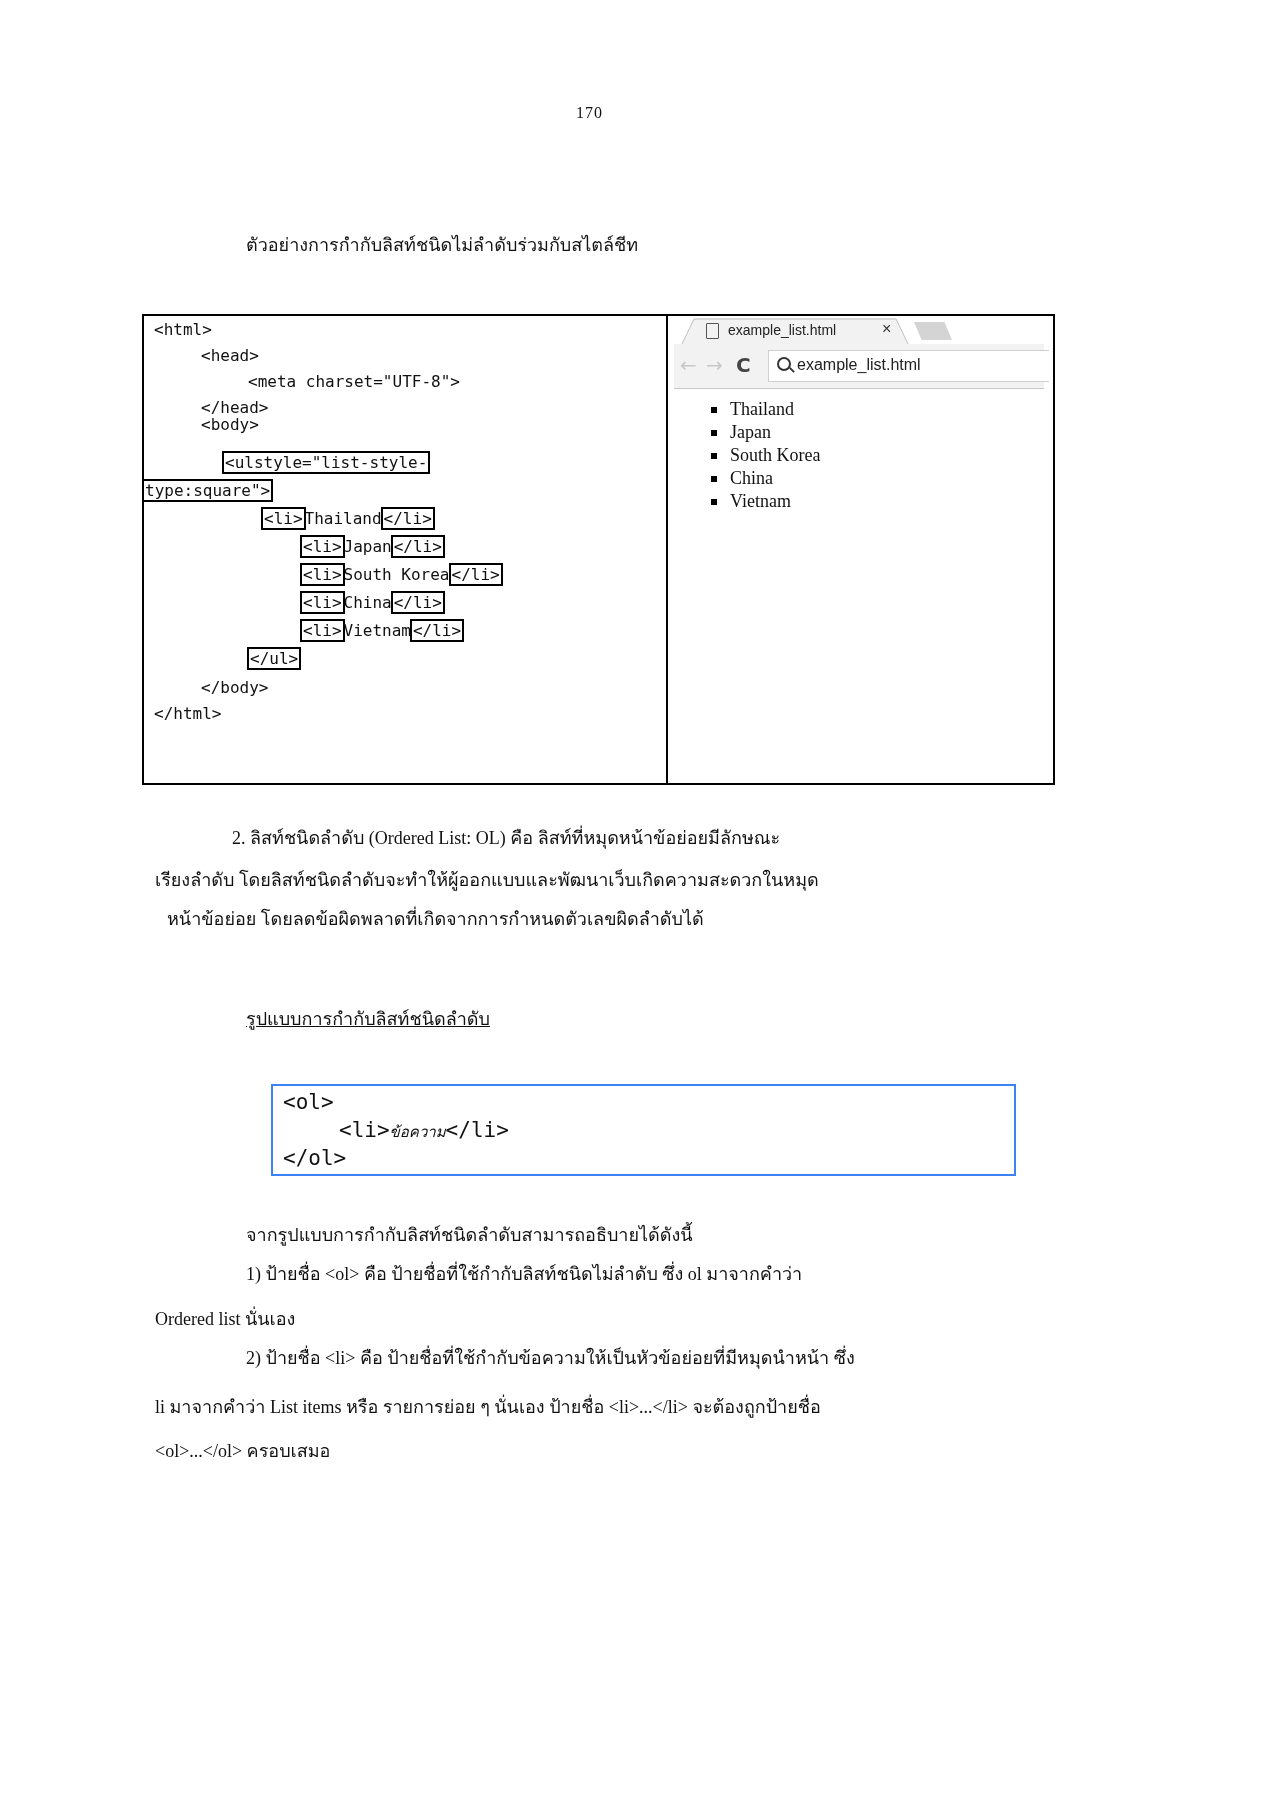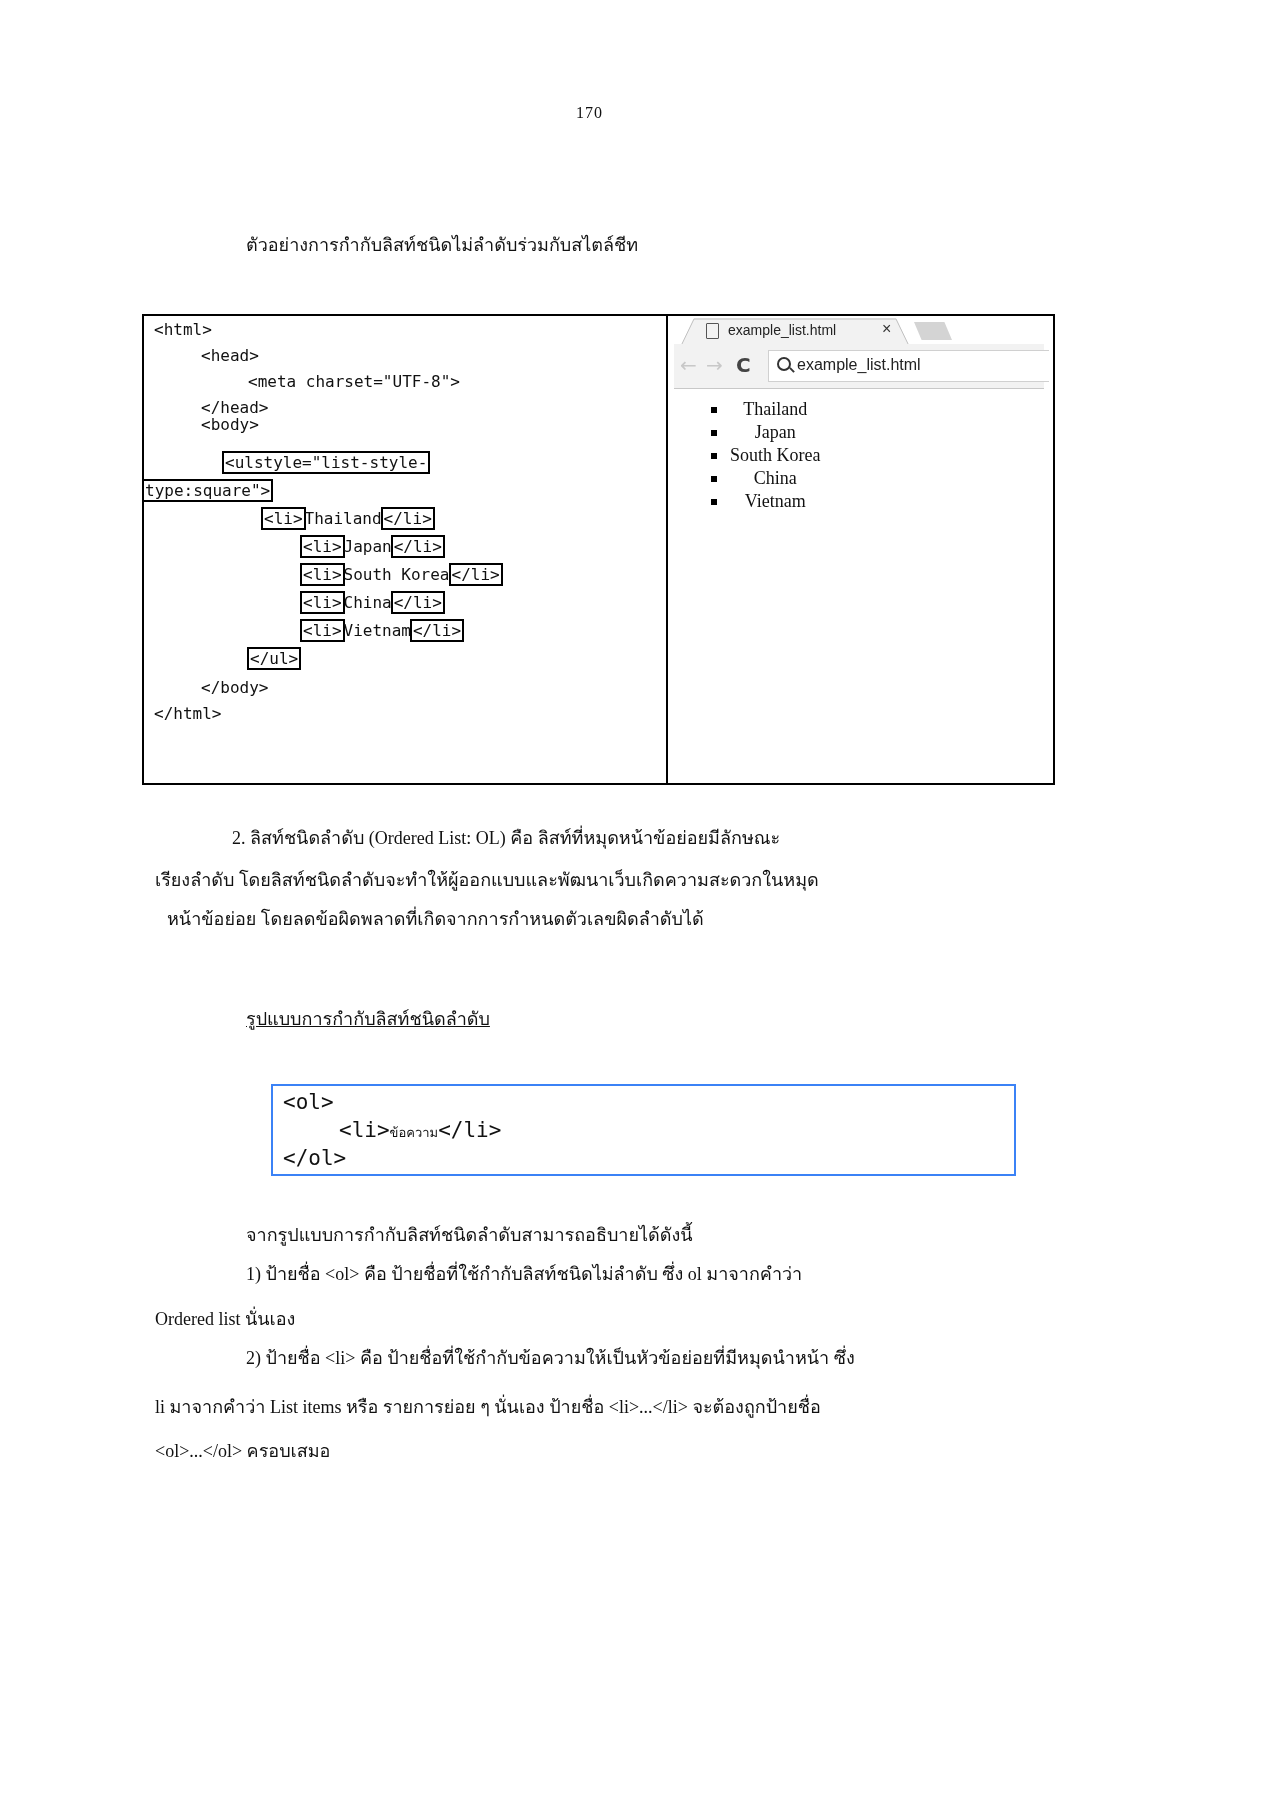--- a/index.html
+++ b/index.html
@@ -8,21 +8,21 @@
   .abs { position:absolute; white-space:nowrap; }
   .pageno { left:576px; top:84px; font-size:16px; letter-spacing:1px;margin-top:20px; }
   .thai { font-size:18px; line-height:1; }
   .heading { left:246px; top:236px; }
 
   
   .example { position:absolute; left:142px; top:314px; width:909px; height:467px; border:2px solid #000; }
   .code-pane { position:absolute; left:0; top:0; width:522px; height:467px; border-right:2px solid #000; }
   .code { position:absolute; font-family:"DejaVu Sans Mono","Liberation Mono",monospace; font-size:16px; line-height:32px; }
   .boxed { border:2px solid #000; padding:0 1px; margin:0 -1px; }
-  .browser-pane { position:absolute; left:524px; top:0; width:385px; height:395px;text-align:center; }
+  .browser-pane { position:absolute; left:524px; top:0; width:385px; height:395px; }
   .tabstrip { position:absolute; left:6px; top:2px; width:370px; height:30px; }
   .tab { position:absolute; left:6px; top:0; width:230px; height:30px; background:#f2f2f2;
          clip-path:polygon(0 100%, 6% 0, 94% 0, 100% 100%); }
   .tab-border { position:absolute; left:6px; top:0; width:230px; height:30px; }
   .newtab { position:absolute; left:240px; top:4px; width:38px; height:18px; background:#d4d4d4;
             clip-path:polygon(0 0, 80% 0, 100% 100%, 20% 100%); }
   .tab-file-icon { position:absolute; left:32px; top:5px; width:11px; height:14px; border:1.3px solid #555; border-radius:1px; }
   .tab-title { position:absolute; left:54px; top:4px; font-family:"Liberation Sans","DejaVu Sans",sans-serif; font-size:14px; color:#222; }
   .tab-close { position:absolute; left:208px; top:2px; font-family:"Liberation Sans","DejaVu Sans",sans-serif; font-size:16px; color:#333; }
   .toolbar { position:absolute; left:6px; top:28px; width:370px; height:44px; background:#f2f2f2; border-bottom:1px solid #c8c8c8; }
@@ -35,21 +35,21 @@
   .search-icon::after { content:""; position:absolute; left:10px; top:10px; width:6px; height:2px; background:#333; transform:rotate(45deg); }
   .url { position:absolute; left:28px; top:5px; font-family:"Liberation Sans","DejaVu Sans",sans-serif; font-size:16px; color:#222; }
   .rendered-list { position:absolute; left:40px; top:82px; margin:0; padding:0; list-style:none; }
   .rendered-list li { font-family:"Liberation Serif",serif; font-size:18px; line-height:23px; position:relative; padding-left:22px; }
   .rendered-list li::before { content:""; position:absolute; left:3px; top:9px; width:6px; height:6px; background:#000; }
 
   .para { left:155px; }
   .ind { left:232px; }
   .syntax-box { position:absolute; left:231px; top:1084px; width:741px; height:88px; border:2px solid #3b82f6;margin-left:40px; }
   .syn { position:absolute; font-family:"DejaVu Sans Mono","Liberation Mono",monospace; font-size:21px; line-height:28px; }
-  .small-thai { font-family:"DejaVu Sans",sans-serif; font-size:13px; }
+  .small-thai { font-family:"DejaVu Sans",sans-serif; font-size:15px;font-style:italic; }
 </style>
 </head>
 <body>
 
 <div class="abs pageno">170</div>
 
 <div class="abs thai heading">ตัวอย่างการกำกับลิสท์ชนิดไม่ลำดับร่วมกับสไตล์ชีท</div>
 
 <div class="example">
   <div class="code-pane">

